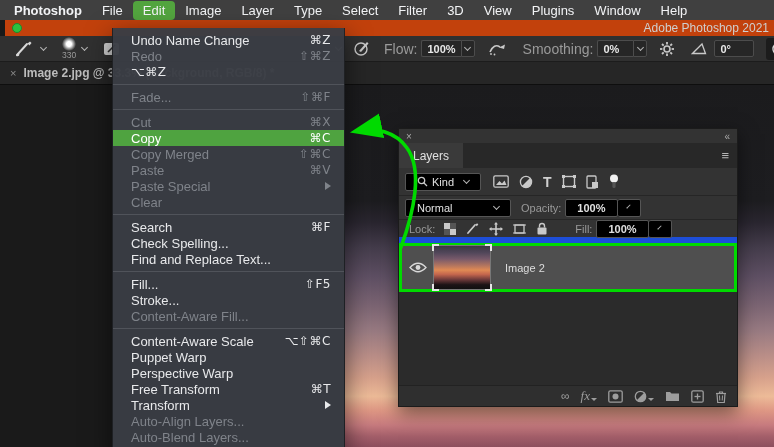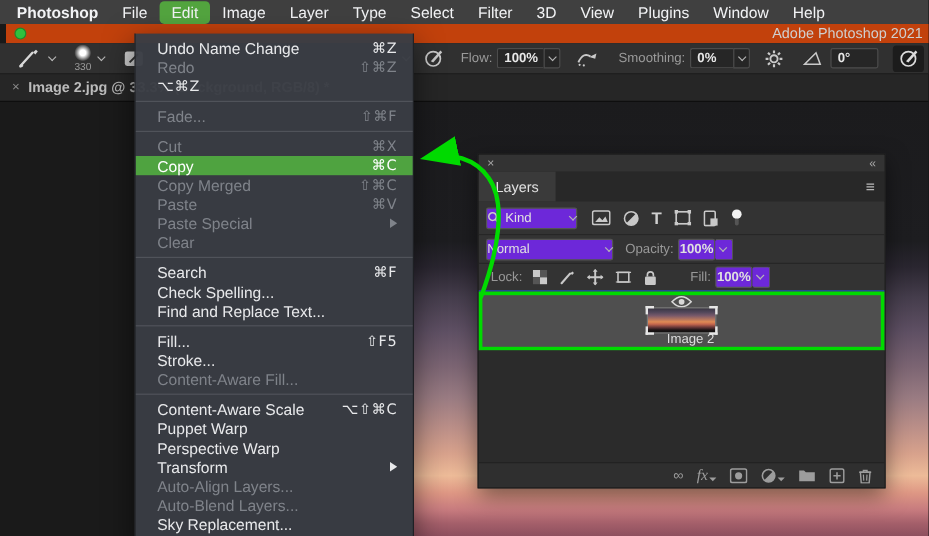--- a/index.html
+++ b/index.html
@@ -17,21 +17,21 @@
   
   .titlebar{position:absolute;left:5px;top:20px;width:774px;height:16px;background:#c2410c;}
   .traffic-green{position:absolute;left:7px;top:3px;width:10px;height:10px;border-radius:50%;
                  background:#2ec03e;border:1px solid #1d8a2c;}
   .app-title{position:absolute;right:10px;top:1px;font-size:12px;color:#cfcfcf;}
 
   
   .optionsbar{position:absolute;left:0;top:36px;width:774px;height:26px;background:#303030;
               border-bottom:1px solid #1c1c1c;color:#c9c9c9;padding-left:48px;}
   .ob{position:absolute;top:0;height:25px;display:flex;align-items:center;}
-  .ob-label{font-size:11px;color:#9a9a9a;margin-right:4px;white-space:nowrap;}
+  .ob-label{font-size:14px;color:#9a9a9a;margin-right:4px;white-space:nowrap;}
   .val-box{height:17px;background:#262626;border:1px solid #4c4c4c;border-right:none;
            border-radius:2px 0 0 2px;color:#e8e8e8;font-size:11px;font-weight:bold;
            display:flex;align-items:center;padding:0 5px;}
   .val-chev{height:17px;width:14px;background:#262626;border:1px solid #4c4c4c;
             border-radius:0 2px 2px 0;display:flex;align-items:center;justify-content:center;}
   .chev{width:5px;height:5px;border-right:1.4px solid #b5b5b5;border-bottom:1.4px solid #b5b5b5;
         transform:rotate(45deg);margin-top:-3px;}
   .icon-btn{display:flex;align-items:center;justify-content:center;padding:0 4px;color:#c9c9c9;}
   .icon-btn.pressed{background:#1c1c1c;border-radius:3px;height:22px;width:26px;}
   .brush-preview{display:flex;flex-direction:column;align-items:center;line-height:1;}
@@ -73,27 +73,27 @@
   .lp-header{height:14px;background:#333;display:flex;align-items:center;
              justify-content:space-between;padding:0 7px;color:#a9a9a9;font-size:10px;}
   .lp-tabrow{height:25px;background:#282828;display:flex;align-items:stretch;
              justify-content:space-between;}
   .lp-tab{background:#3a3a3a;color:#e0e0e0;font-size:12px;display:flex;align-items:center;
           padding:0 14px;}
   .lp-menu{color:#b5b5b5;font-size:13px;display:flex;align-items:center;padding:0 8px;}
   .lp-row{display:flex;align-items:center;color:#c9c9c9;}
   .lp-filter{height:28px;background:#333;padding:0 6px;border-bottom:1px solid #262626;}
   .lp-blend{height:24px;background:#333;padding:0 6px;border-bottom:1px solid #262626;}
-  .lp-lock{height:23px;background:#333;padding:0 6px;border-bottom:1px solid #1d4ed8;}
-  .sel-box{height:18px;background:#6d28d9;border:1px solid #555;border-radius:2px;
-           color:#e0e0e0;font-size:11px;display:flex;align-items:center;padding:0 0;}
+  .lp-lock{height:23px;background:#333;padding:0 6px;border-bottom:6px solid #1d4ed8;}
+  .sel-box{height:18px;background:#000000;border:1px solid #555;border-radius:2px;
+           color:#e0e0e0;font-size:11px;display:flex;align-items:center;padding:0 11px;}
   .lp-icon{display:flex;align-items:center;justify-content:center;margin:0 5px;color:#c6c6c6;}
   .lp-label{font-size:11px;color:#999;margin:0 4px;}
   .layer-row{height:49px;background:#4f4f4f;border:3px solid #00da00;
-             display:flex;align-items:center;flex-direction:column;}
+             display:flex;align-items:center;}
   .eye-cell{width:32px;display:flex;align-items:center;justify-content:center;color:#ddd;}
   .thumb{position:relative;width:56px;height:43px;background:
      linear-gradient(180deg,#3a3644 0%,#52475a 16%,#77596a 30%,#b5765e 46%,#e08a54 56%,
                      #c4664d 66%,#6e3a3a 78%,#1d1416 90%,#101010 100%);
      outline:1px solid #777;}
   .corner{position:absolute;width:7px;height:7px;border:2px solid #e6e6e6;}
   .corner.tl{left:-2px;top:-2px;border-right:none;border-bottom:none;}
   .corner.tr{right:-2px;top:-2px;border-left:none;border-bottom:none;}
   .corner.bl{left:-2px;bottom:-2px;border-right:none;border-top:none;}
   .corner.br{right:-2px;bottom:-2px;border-left:none;border-top:none;}
@@ -298,20 +298,24 @@
       </div>
     <div class="mi">
         <span>Puppet Warp</span>
         <span class="sc"></span>
       </div>
     <div class="mi">
         <span>Perspective Warp</span>
         <span class="sc"></span>
       </div>
     <div class="mi">
+        <span>Free Transform</span>
+        <span class="sc">⌘T</span>
+      </div>
+    <div class="mi">
         <span>Transform</span>
         <span class="subarrow"></span>
       </div>
     <div class="mi dis">
         <span>Auto-Align Layers...</span>
         <span class="sc"></span>
       </div>
     <div class="mi dis">
         <span>Auto-Blend Layers...</span>
         <span class="sc"></span>

